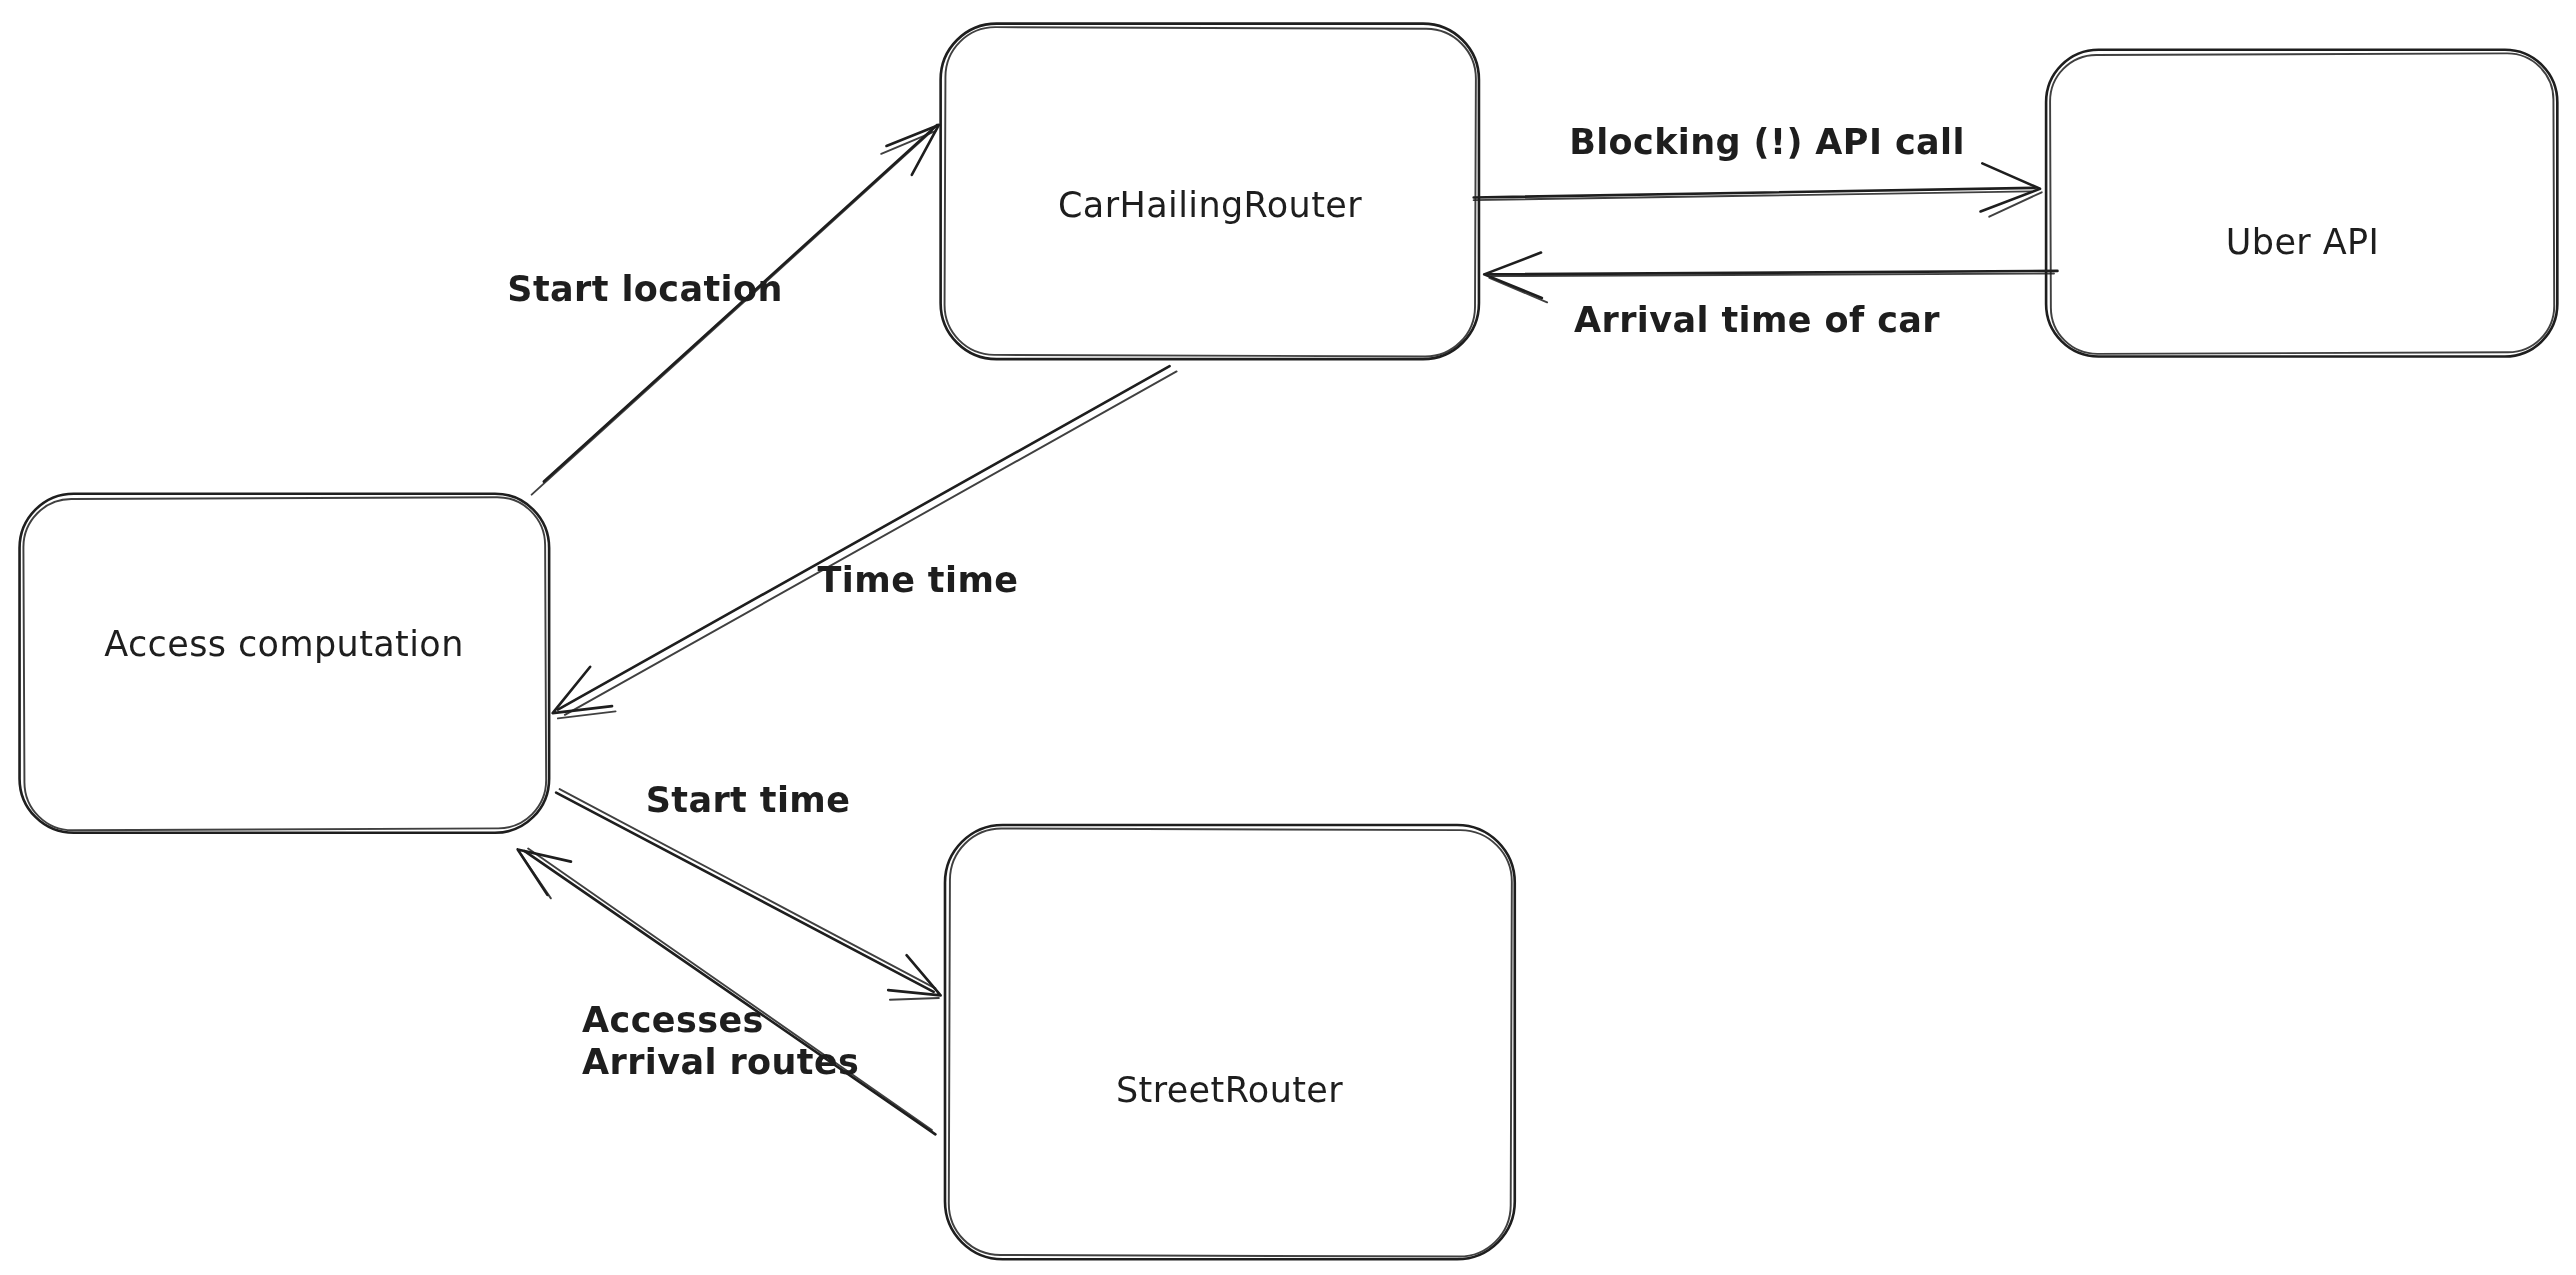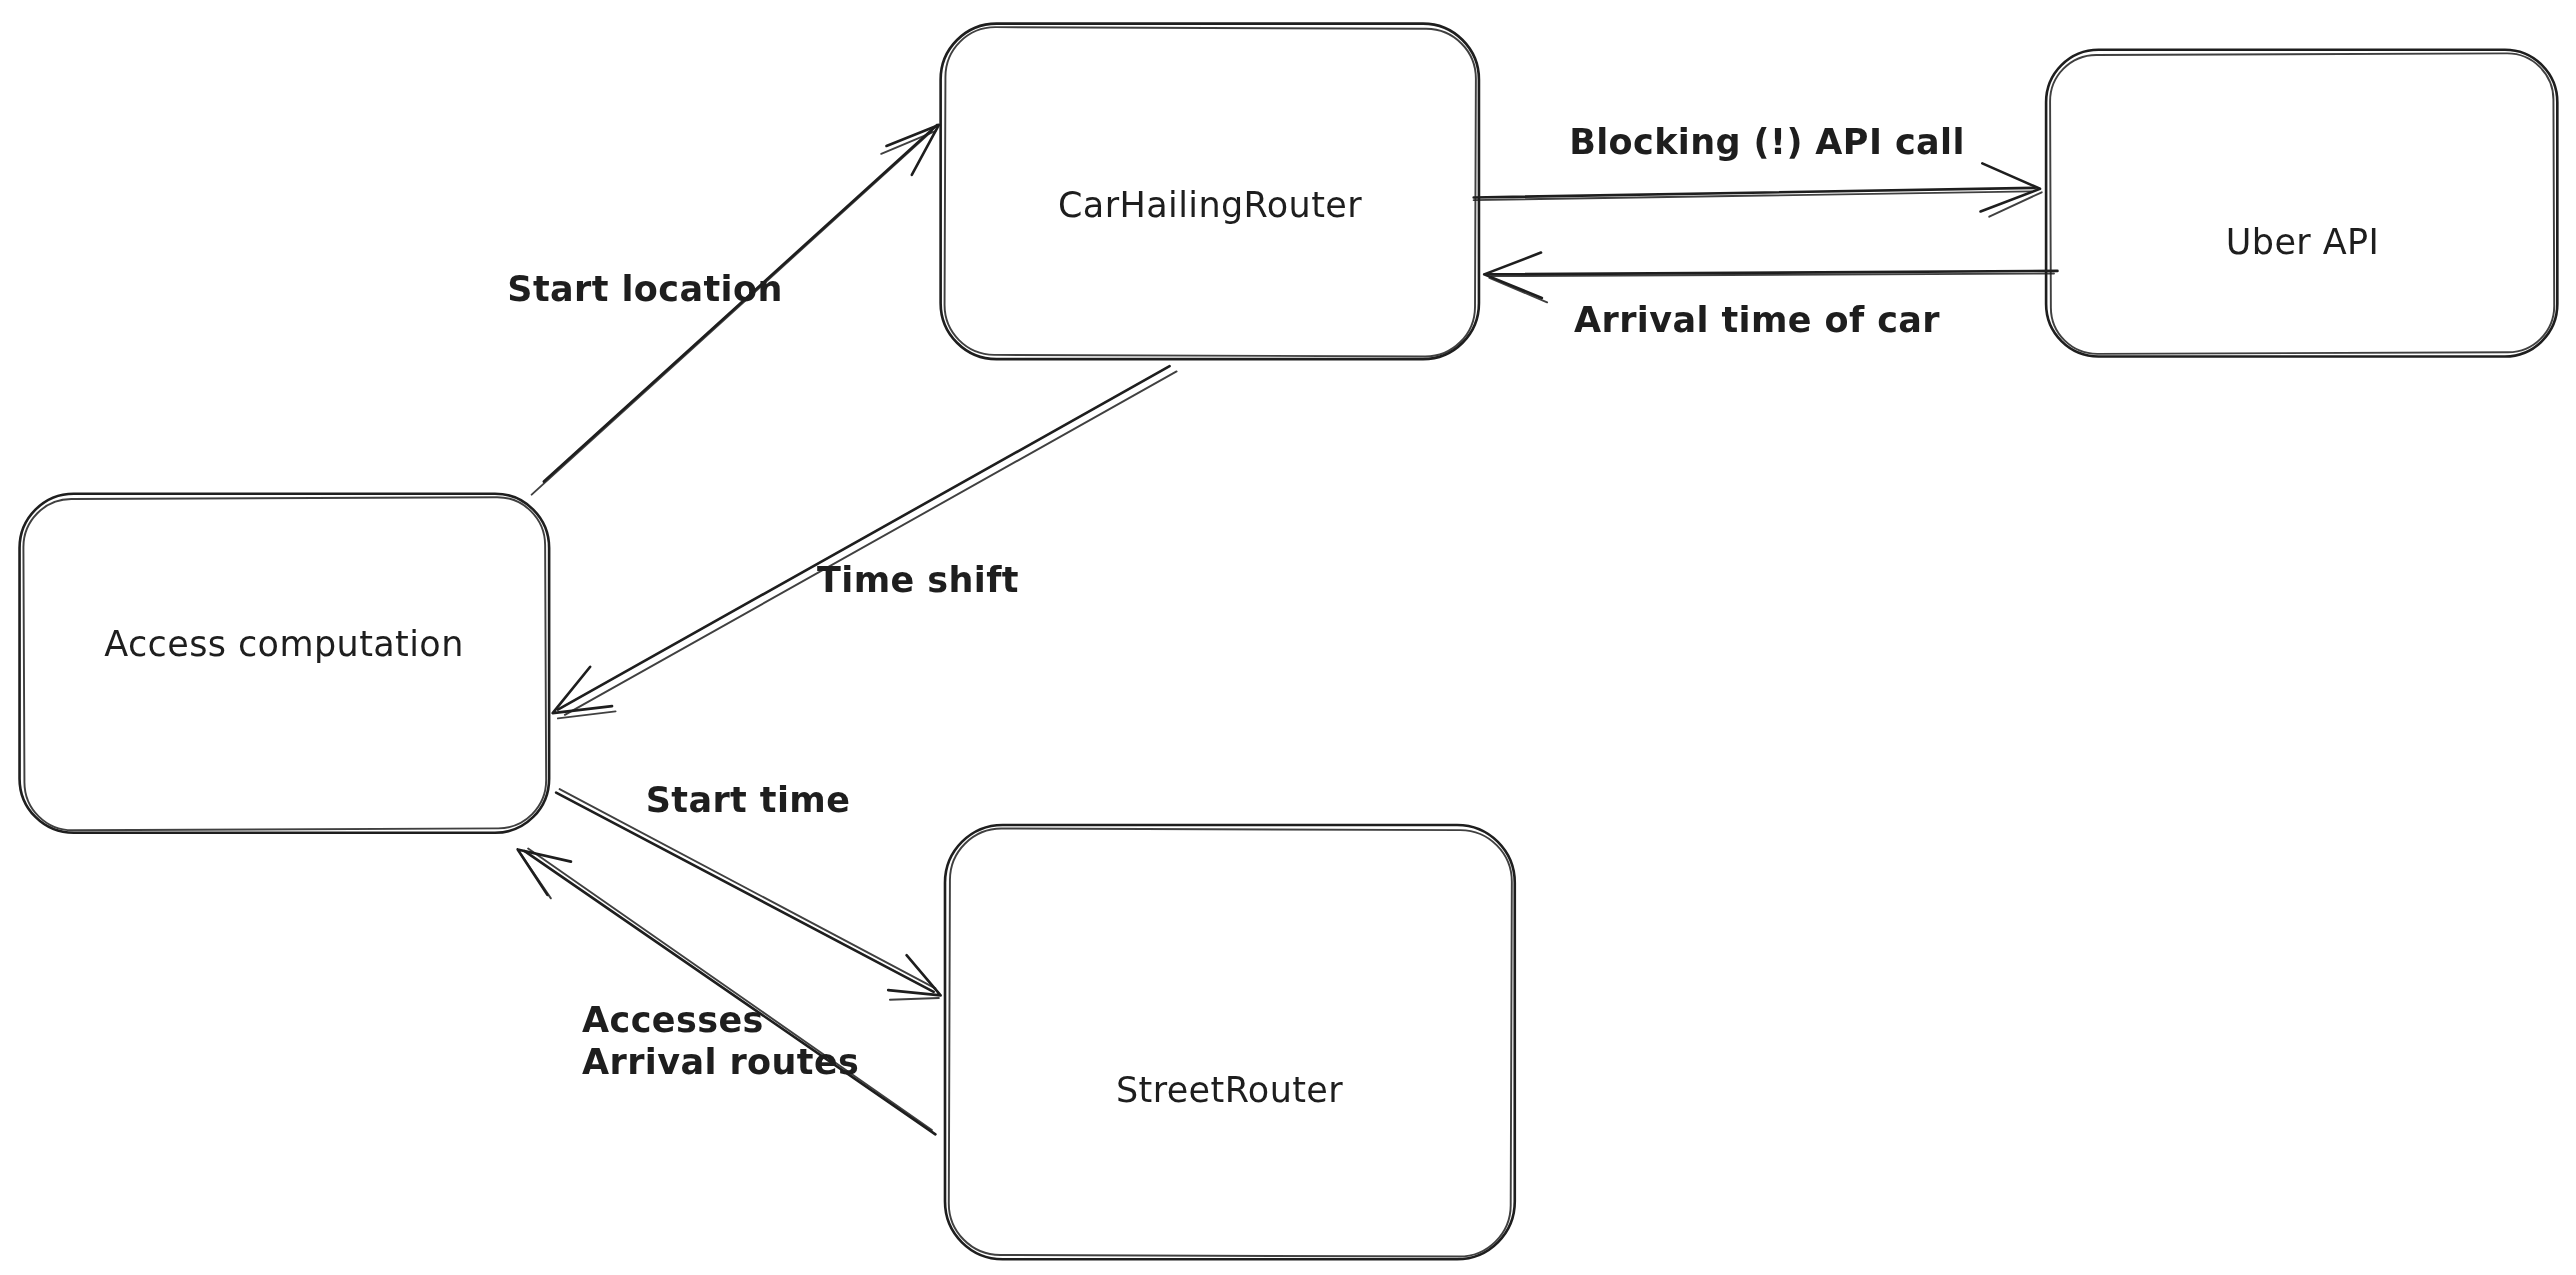--- a/index.html
+++ b/index.html
@@ -125,21 +125,21 @@
   <div class="node offset-down" style="left:943px;top:823px;width:573px;height:438px;">
     <span class="node-label">StreetRouter</span>
   </div>
 
   <div class="edge-label" style="left:645px;top:245px;margin-top:44px;">Start location</div>
 
   <div class="edge-label" style="left:1767px;top:142px;">Blocking (!) API call</div>
 
   <div class="edge-label" style="left:1757px;top:320px;">Arrival time of car</div>
 
-  <div class="edge-label" style="left:918px;top:580px;">Time shift</div>
+  <div class="edge-label" style="left:918px;top:580px;">Time time</div>
 
   <div class="edge-label" style="left:748px;top:800px;">Start time</div>
 
   <div class="edge-label block" style="left:582px;top:999px;">
     <div>Accesses</div>
     <div>Arrival routes</div>
   </div>
 
 </div>
 

